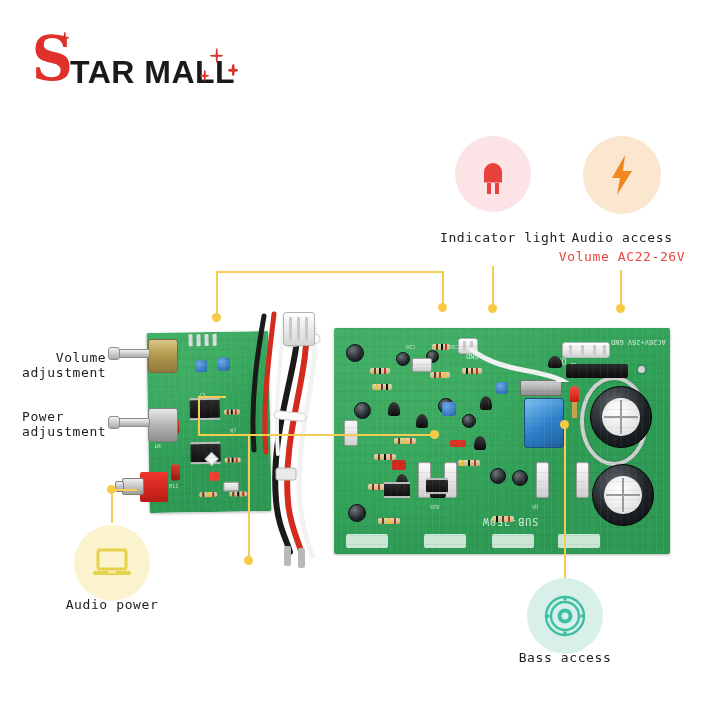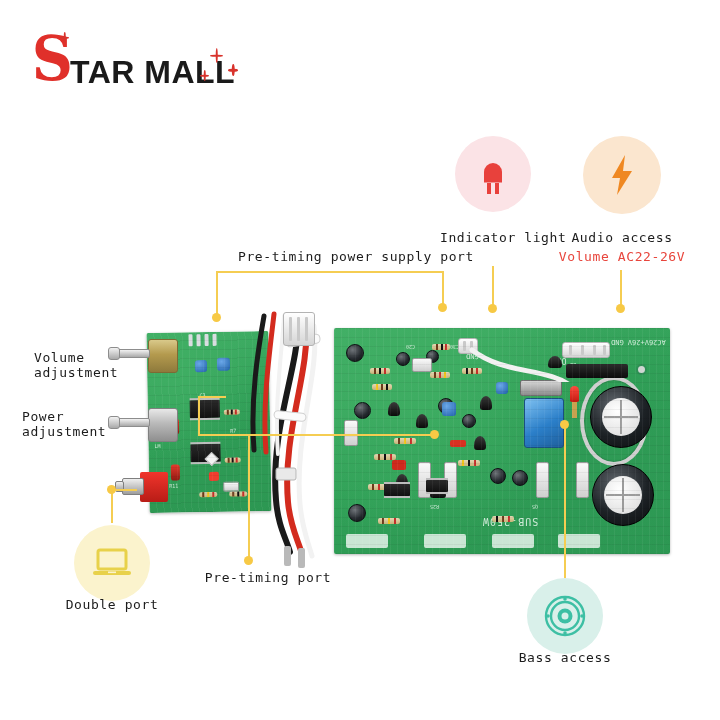--- a/index.html
+++ b/index.html
@@ -206,21 +206,20 @@
   </div>
   <div class="clabel" style="left:567px; top:230px; width:110px;">Audio access</div>
   <div class="clabel sub" style="left:557px; top:249px; width:130px;">Volume AC22-26V</div>
 
   <div class="lead v" style="left:492px; top:266px; height:42px;"></div>
   <div class="dot" style="left:488px; top:304px;"></div>
 
   <div class="lead v" style="left:620px; top:270px; height:38px;"></div>
   <div class="dot" style="left:616px; top:304px;"></div>
 
-  <div class="clabel" style="left:238px; top:249px; width:260px; text-align:left;">Pre-timing power supply port</div>
   <div class="lead h" style="left:216px; top:271px; width:228px;"></div>
   <div class="lead v" style="left:216px; top:271px; height:46px;"></div>
   <div class="lead v" style="left:442px; top:271px; height:36px;"></div>
   <div class="dot" style="left:212px; top:313px;"></div>
   <div class="dot" style="left:438px; top:303px;"></div>
 
   <div class="pcb" style="left:148px; top:332px; width:122px; height:180px; transform: rotate(-1deg);">
     <div class="silk" style="left:6px; top:110px;">LM</div>
     <div class="silk" style="left:52px; top:60px;">C3</div>
     <div class="silk" style="left:82px; top:96px;">R7</div>
@@ -435,43 +434,42 @@
     <svg width="160" height="40" viewBox="0 0 160 40" style="position:absolute; left:132px; top:14px;">
       <path d="M6 8 C40 34, 80 24, 108 46" stroke="#f1f1f1" stroke-width="5" fill="none" stroke-linecap="round"></path>
     </svg>
 
     <div class="cmp" style="left:12px; top:206px; width:42px; height:14px; background:rgba(255,255,255,.75); border-radius:2px;"></div>
     <div class="cmp" style="left:90px; top:206px; width:42px; height:14px; background:rgba(255,255,255,.75); border-radius:2px;"></div>
     <div class="cmp" style="left:158px; top:206px; width:42px; height:14px; background:rgba(255,255,255,.75); border-radius:2px;"></div>
     <div class="cmp" style="left:224px; top:206px; width:42px; height:14px; background:rgba(255,255,255,.75); border-radius:2px;"></div>
   </div>
 
-  <div class="clabel" style="left:34px; top:350px; text-align:left;">
+  <div class="clabel" style="left:22px; top:350px; text-align:right;">
     <div>Volume</div>
     <div>adjustment</div>
   </div>
 
   <div class="clabel" style="left:22px; top:409px; text-align:left;">
     <div>Power</div>
     <div>adjustment</div>
   </div>
 
   <div class="badge blur" style="left:74px; top:525px; width:76px; height:76px; background:#fbf3cd;">
     <svg width="42" height="34" viewBox="0 0 42 34">
       <rect x="7" y="4" width="28" height="19" rx="2" fill="none" stroke="#e8d14a" stroke-width="3"></rect>
       <rect x="2" y="25" width="38" height="4" rx="2" fill="#e8d14a"></rect>
       <rect x="17" y="25.5" width="8" height="1.6" fill="#fbf3cd"></rect>
     </svg>
   </div>
-  <div class="clabel" style="left:57px; top:597px; width:110px;">Double port</div>
+  <div class="clabel" style="left:57px; top:597px; width:110px;">Audio power</div>
   <div class="lead v" style="left:111px; top:489px; height:34px;"></div>
   <div class="lead h" style="left:111px; top:489px; width:26px;"></div>
   <div class="dot" style="left:107px; top:485px;"></div>
 
-  <div class="clabel" style="left:193px; top:570px; width:150px;">Pre-timing port</div>
   <div class="lead h" style="left:198px; top:434px; width:236px;"></div>
   <div class="lead v" style="left:198px; top:396px; height:40px;"></div>
   <div class="lead h" style="left:198px; top:396px; width:28px;"></div>
   <div class="lead v" style="left:248px; top:434px; height:126px;"></div>
   <div class="dot" style="left:430px; top:430px;"></div>
   <div class="dot" style="left:244px; top:556px;"></div>
 
   <div class="lead v" style="left:564px; top:424px; height:154px;"></div>
   <div class="dot" style="left:560px; top:420px;"></div>
   <div class="badge blur" style="left:527px; top:578px; width:76px; height:76px; background:#d9f0ea;">

